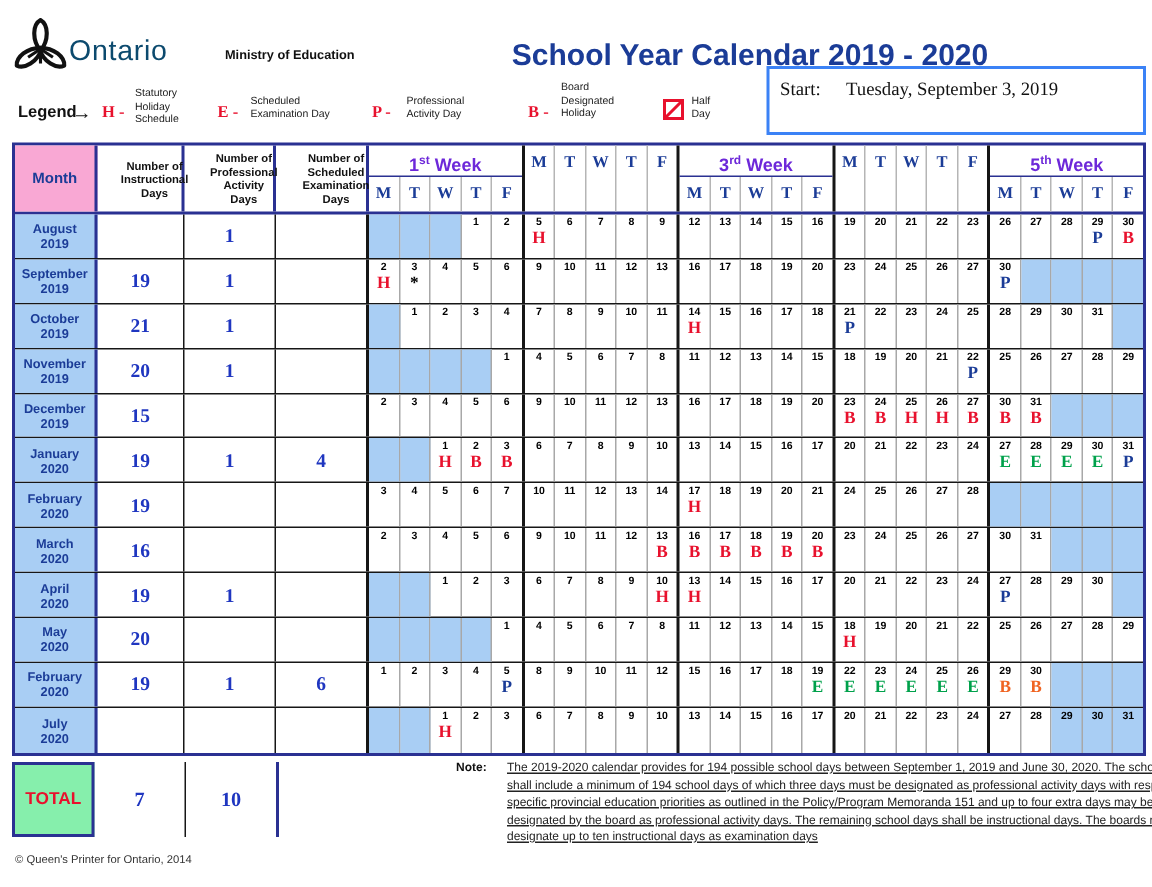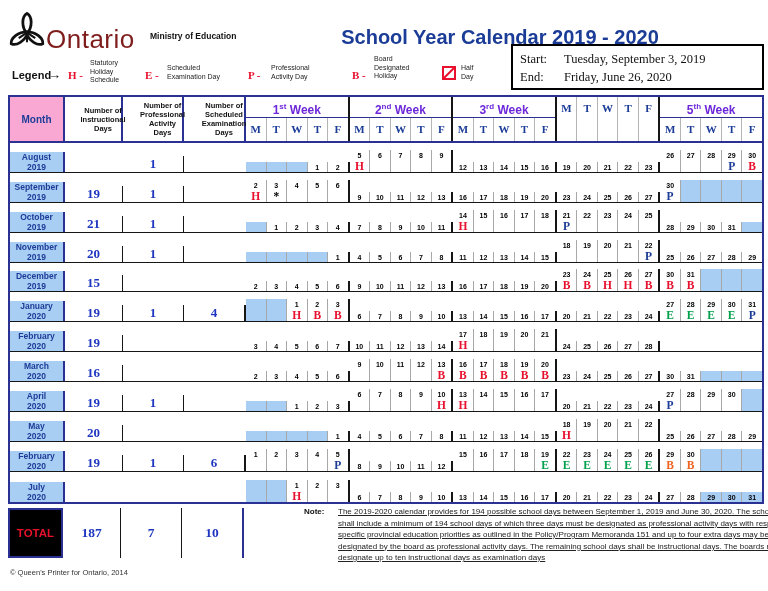--- a/index.html
+++ b/index.html
@@ -2,24 +2,24 @@
 <html><head>
 <meta charset="utf-8">
 <style>
   * { margin:0; padding:0; box-sizing:border-box; }
   html,body { width:768px; height:591px; background:#fff; overflow:hidden; position:relative;
     font-family:"Liberation Sans", sans-serif; color:#111; }
 
   .abs { position:absolute; }
 
   
-  #ontario-word { left:46px; top:24px; font-size:26px; color:#7f1d1d; letter-spacing:.5px; }
+  #ontario-word { left:46px; top:24px; font-size:19px; color:#0c4a6e; letter-spacing:.5px; }
   #ministry { left:150px; top:31px; font-size:8.5px; font-weight:bold; }
   #title { left:300px; top:26px; width:400px; text-align:center; font-size:20px; font-weight:bold; color:#1b3c97; }
-  #startend { left:511px; top:44px; width:253px; height:46px; border:2px solid #000000;
+  #startend { left:511px; top:44px; width:253px; height:46px; border:2px solid #3b82f6;
     font-family:"Liberation Serif", serif; font-size:12.5px; padding:4px 0 0 7px; line-height:18px; }
   #startend .lbl { display:inline-block; width:44px; }
 
   
   #legend { left:0; top:55px; width:562px; height:40px; }
   #legend .abs { position:absolute; }
   .lg-label { left:12px; top:14px; font-size:11px; font-weight:bold; }
   .lg-arrow { left:48px; top:12px; font-size:13px; }
   .lg-sym { font-family:"Liberation Serif", serif; font-weight:bold; font-size:11px; color:#e8112d; }
   .lg-txt { font-size:7px; line-height:8.5px; white-space:pre-line; color:#222; }
@@ -36,40 +36,40 @@
   .week-hc { flex:1; display:flex; flex-direction:column; border-right:2px solid #161616; }
   .week-hc:last-child { border-right:none; }
   .week-label { height:21px; text-align:center; color:#6d28d9; font-weight:bold; font-size:12px; line-height:20px;
     border-bottom:1px solid #2a3192; }
   .week-label sup { font-size:8px; }
   .day-letters { flex:1; display:flex; }
   .day-letter { flex:1; text-align:center; font-family:"Liberation Serif", serif; font-weight:bold;
     color:#1b3c97; font-size:11px; line-height:22px; border-right:1px solid #b5b5b5; }
   .day-letter:last-child { border-right:none; }
 
-  .cal-row { display:flex; height:29.9px; border-bottom:1.5px solid #161616;align-items:flex-end; }
+  .cal-row { display:flex; height:29.9px; border-bottom:1.5px solid #161616; }
   .cal-row:last-child { border-bottom:none; }
   .month-cell { width:55px; background:#a9cef4; border-right:2px solid #2a3192; color:#1b3c97;
     font-weight:bold; font-size:8.5px; line-height:10px; text-align:center; white-space:pre-line;
     display:flex; flex-direction:column; justify-content:center; }
   .count-cell { border-right:1.5px solid #161616; font-family:"Liberation Serif", serif; font-weight:bold;
     color:#1f36c0; font-size:13px; display:flex; align-items:center; justify-content:center; }
   .count-cell.cw3 { border-right:2.5px solid #161616; }
   .week-block { flex:1; display:flex; border-right:2px solid #161616; }
   .week-block:last-child { border-right:none; }
   .dcell { flex:1; border-right:1px solid #a8a8a8; display:flex; flex-direction:column; align-items:center; overflow:hidden; }
   .dcell:last-child { border-right:none; }
   .dcell.shaded { background:#a9cef4; }
   .dnum { font-size:7px; font-weight:bold; line-height:9px; padding-top:1px; color:#000; }
   .dmark { font-family:"Liberation Serif", serif; font-weight:bold; font-size:11.5px; line-height:12px; }
   .c-red{color:#e8112d} .c-blue{color:#1b3c97} .c-green{color:#00a14b} .c-orange{color:#f06422} .c-black{color:#000}
 
   
   #total-row { left:8px; top:508px; width:756px; height:50px; display:flex; }
-  .total-label { width:55px; border:2px solid #2a3192; background:#000000; color:#e8112d;
+  .total-label { width:55px; border:2px solid #2a3192; background:#86efac; color:#e8112d;
     font-weight:bold; font-size:11.5px; display:flex; align-items:center; justify-content:center; }
   .total-count { border-right:1.5px solid #161616; font-family:"Liberation Serif", serif; font-weight:bold;
     color:#1f36c0; font-size:13.5px; display:flex; align-items:center; justify-content:center; }
   .total-count.cw3 { border-right:2.5px solid #2a3192; }
 
   
   #note { left:258px; top:506px; width:506px; display:flex;margin-left:46px; }
   #note .note-lbl { font-size:8px; font-weight:bold; width:34px; flex:none; line-height:11.5px; }
   #note .note-txt { font-size:8px; line-height:11.5px; color:#222;text-decoration:underline; }
   #footer { left:10px; top:568px; font-size:7.5px; color:#333; }
@@ -87,21 +87,20 @@
   </g>
   <g stroke="#111" stroke-width="3" fill="none">
     <path d="M30,30 L30,44 M30,30 L42,38 M30,30 L18,38"></path>
   </g>
 </svg>
 <div id="ontario-word" class="abs">Ontario</div>
 <div id="ministry" class="abs">Ministry of Education</div>
 <div id="title" class="abs">School Year Calendar 2019 - 2020</div>
 <div id="startend" class="abs">
   <div><span class="lbl">Start:</span><span>Tuesday, September 3, 2019</span></div>
-  <div><span class="lbl">End:</span><span>Friday, June 26, 2020</span></div>
 </div>
 
 <div id="legend" class="abs">
   <span class="abs lg-label">Legend</span>
   <span class="abs lg-arrow">→</span>
   <svg class="abs half-box" width="14" height="14" viewBox="0 0 14 14">
     <rect x="1" y="1" width="12" height="12" fill="#fff" stroke="#e8112d" stroke-width="2"></rect>
     <line x1="2" y1="12" x2="12" y2="2" stroke="#e8112d" stroke-width="2"></line>
   </svg>
 
@@ -140,21 +139,20 @@
         <div class="week-label">1<sup>st</sup> Week</div>
         <div class="day-letters">
           <div class="day-letter">M</div>
           <div class="day-letter">T</div>
           <div class="day-letter">W</div>
           <div class="day-letter">T</div>
           <div class="day-letter">F</div>
         </div>
       </div>
       <div class="week-hc">
-        <div class="week-label">2<sup>nd</sup> Week</div>
         <div class="day-letters">
           <div class="day-letter">M</div>
           <div class="day-letter">T</div>
           <div class="day-letter">W</div>
           <div class="day-letter">T</div>
           <div class="day-letter">F</div>
         </div>
       </div>
       <div class="week-hc">
         <div class="week-label">3<sup>rd</sup> Week</div>
@@ -1256,21 +1254,20 @@
         </div>
         <div class="dcell shaded">
           <span class="dnum">31</span>
         </div>
       </div>
     </div>
   </div>
 
 <div id="total-row" class="abs">
   <div class="total-label">TOTAL</div>
-  <div class="total-count cw1">187</div>
   <div class="total-count cw2">7</div>
   <div class="total-count cw3">10</div>
 </div>
 
 <div id="note" class="abs">
   <div class="note-lbl">Note:</div>
   <div class="note-txt">The 2019-2020 calendar provides for 194 possible school days between September 1, 2019 and June 30, 2020. The school year shall include a minimum of 194 school days of which three days must be designated as professional activity days with respect to specific provincial education priorities as outlined in the Policy/Program Memoranda 151 and up to four extra days may be designated by the board as professional activity days.  The remaining school days shall be instructional days.  The boards may designate up to ten instructional days as examination days</div>
 </div>
 
 <div id="footer" class="abs">© Queen's Printer for Ontario, 2014</div>

